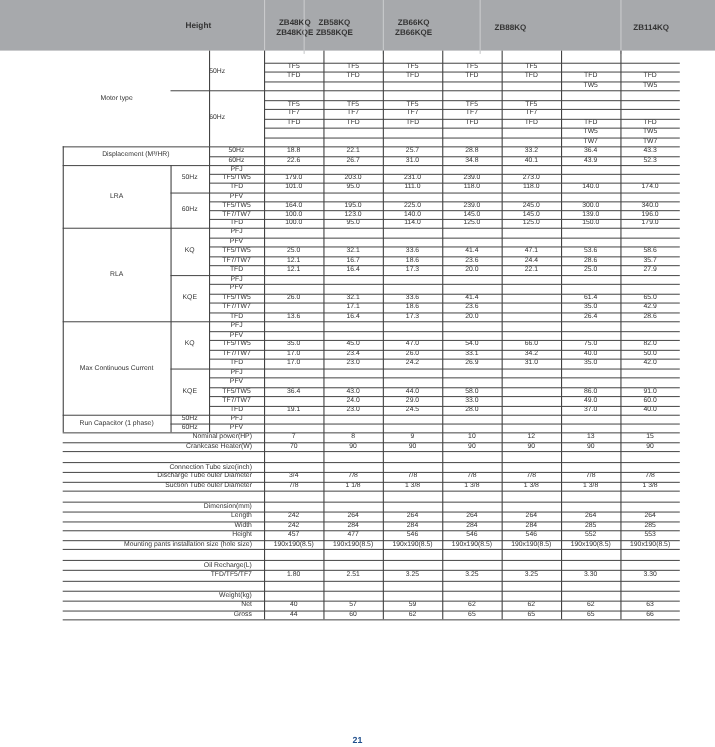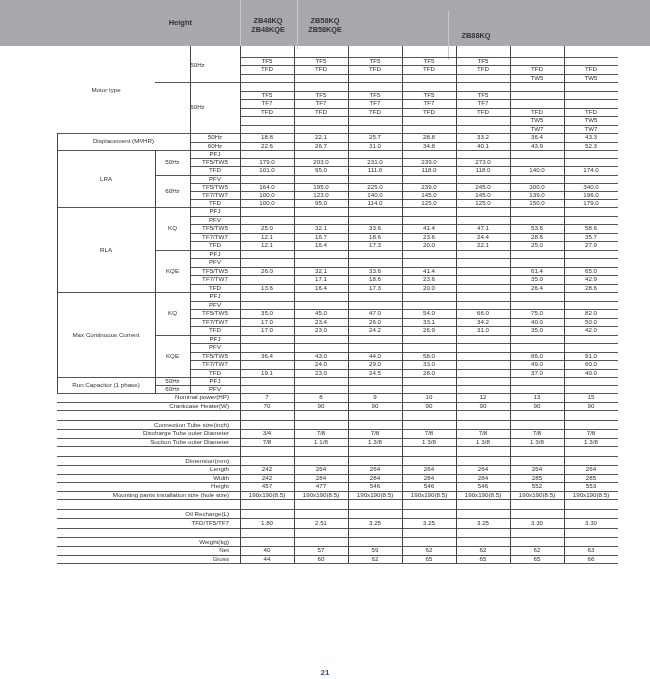--- a/index.html
+++ b/index.html
@@ -21,26 +21,33 @@
 </style>
 </head>
 <body>
 
 <div class="header">
   <div class="hdr-model">Height</div>
 <div class="hdr-col" style="left: 240px; width: 54px;">
       <span>ZB48KQ</span>
       <span>ZB48KQE</span>
     </div>
-    <div class="hdr-col" style="left: 297px; width: 54px;">
+    <div class="hdr-col" style="left: 276px; width: 54px;">
       <span>ZB58KQ</span>
       <span>ZB58KQE</span>
     </div>
-    <div class="hdr-col" style="left: 448px; width: 54px; margin-top: 11px;">
+    <div class="hdr-col" style="left: 348px; width: 54px;">
+      <span>ZB66KQ</span>
+      <span>ZB66KQE</span>
+    </div>
+    <div class="hdr-col" style="left: 436px; width: 54px;">
       <span>ZB88KQ</span>
+    </div>
+    <div class="hdr-col" style="left: 564px; width: 54px;">
+      <span>ZB114KQ</span>
     </div>
   </div>
 <div class="grid" id="grid">
     <div class="cell" style="left: 240px; width: 54px; top: 11.55px;">TF5</div>
     <div class="cell" style="left: 294px; width: 54px; top: 11.55px;">TF5</div>
     <div class="cell" style="left: 348px; width: 54px; top: 11.55px;">TF5</div>
     <div class="cell" style="left: 402px; width: 54px; top: 11.55px;">TF5</div>
     <div class="cell" style="left: 456px; width: 54px; top: 11.55px;">TF5</div>
     <div class="cell" style="left: 240px; width: 54px; top: 20.05px;">TFD</div>
     <div class="cell" style="left: 294px; width: 54px; top: 20.05px;">TFD</div>

